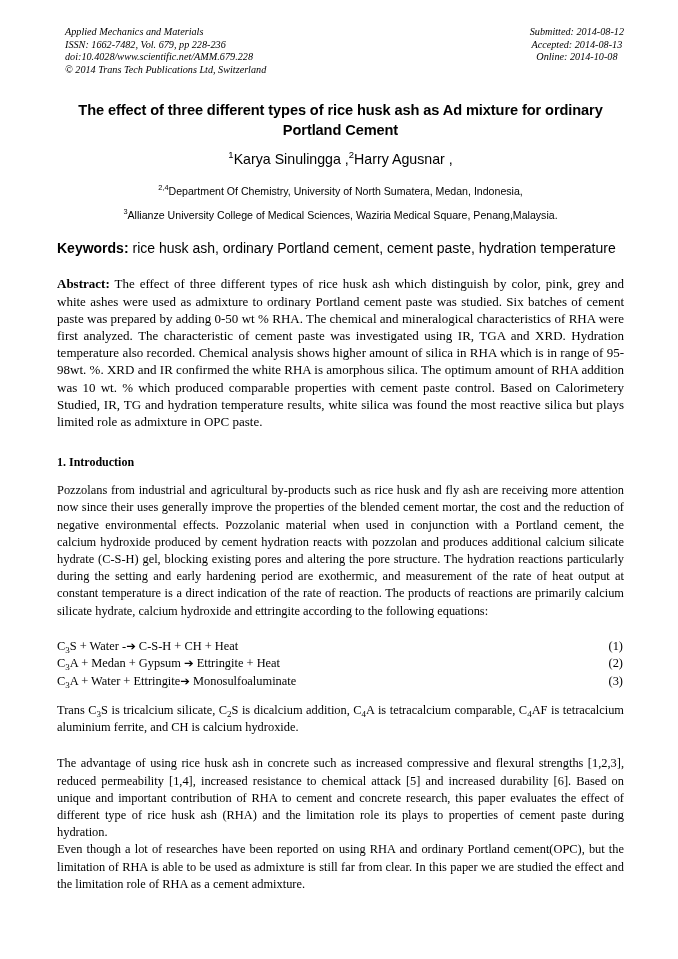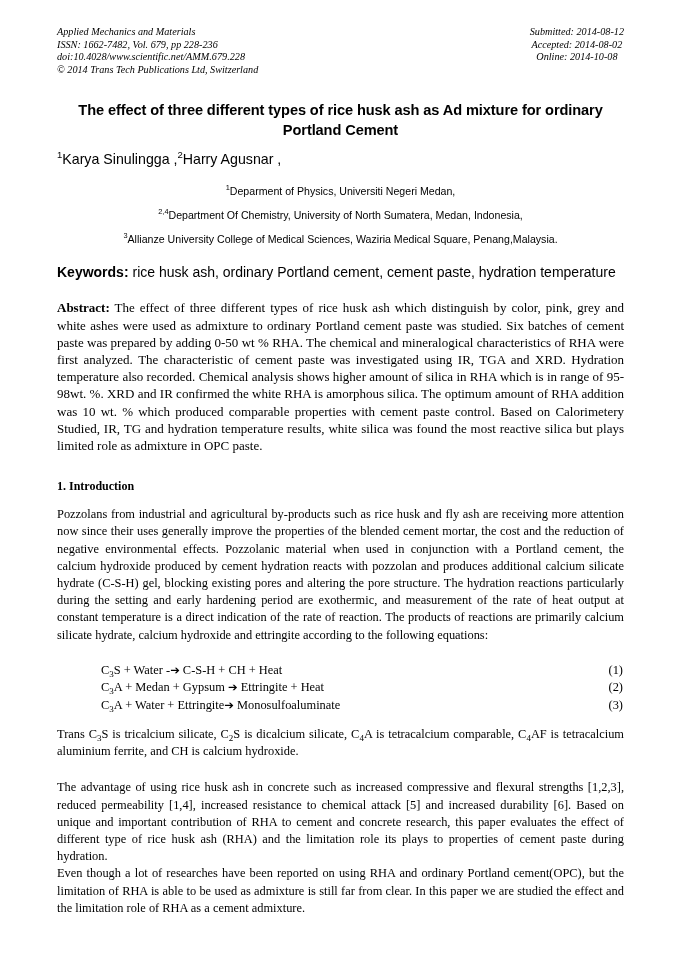--- a/index.html
+++ b/index.html
@@ -26,39 +26,39 @@
   
   .journal-header {
     display: flex;
     justify-content: space-between;
     align-items: flex-start;
     font-style: italic;
     font-size: 10.2px;
     line-height: 12.6px;
     font-family: "Liberation Serif", serif;
   }
-  .journal-header-left { text-align: left; }
+  .journal-header-left { text-align: left; margin-left: 8px; }
   .journal-header-right { text-align: center; white-space: nowrap; }
   .journal-header div { white-space: nowrap; }
 
   
   .paper-title {
     margin: 24px 5px 0 5px;
     text-align: center;
     font-family: "Liberation Sans", sans-serif;
     font-weight: bold;
     font-size: 14.6px;
     line-height: 20px;
     letter-spacing: -0.1px;
   }
 
   
   .authors {
     margin: 9px 0 0 0;
-    text-align: left;
+    text-align: center;
     font-family: "Liberation Sans", sans-serif;
     font-size: 14.2px;
     line-height: 21px;
   }
   .authors sup {
     font-size: 9.5px;
     vertical-align: super;
     line-height: 0;
   }
 
@@ -119,21 +119,20 @@
   .equations {
     margin: 18px 0 0 0;
     font-family: "Liberation Serif", serif;
     font-size: 12.4px;
     line-height: 17.4px;
   }
   .eq-row {
     display: flex;
     justify-content: space-between;
     align-items: flex-start;
-    margin-left: 44px;
   }
   .eq-body { white-space: nowrap; }
   .eq-num { white-space: nowrap; padding-right: 1px; }
   .eq-arrow { font-family: "DejaVu Sans", sans-serif; font-weight: bold; font-size: 11.5px; }
   sub {
     font-size: 9px;
     vertical-align: sub;
     line-height: 0;
   }
 </style>
@@ -144,36 +143,35 @@
 
   <div class="journal-header">
     <div class="journal-header-left">
       <div>Applied Mechanics and Materials</div>
       <div>ISSN: 1662-7482, Vol. 679, pp 228-236</div>
       <div>doi:10.4028/www.scientific.net/AMM.679.228</div>
       <div>© 2014 Trans Tech Publications Ltd, Switzerland</div>
     </div>
     <div class="journal-header-right">
       <div>Submitted: 2014-08-12</div>
-      <div>Accepted: 2014-08-02</div>
+      <div>Accepted: 2014-08-13</div>
       <div>Online: 2014-10-08</div>
     </div>
   </div>
 
   <div class="paper-title">
     <span>The effect of three different types of rice husk ash as Ad mixture for</span>
     <span>ordinary Portland Cement</span>
   </div>
 
   <div class="authors">
     <div><sup>1</sup><span>Karya Sinulingga ,</span><sup>2</sup><span>Harry Agusnar ,</span></div>
   </div>
 
   <div class="affiliations">
-    <div class="aff"><sup>1</sup><span>Deparment of Physics, Universiti Negeri Medan,</span></div>
     <div class="aff"><sup>2,4</sup><span>Department Of Chemistry, University of North Sumatera, Medan, Indonesia,</span></div>
     <div class="aff"><sup>3</sup><span>Allianze University College of Medical Sciences, Waziria Medical Square, Penang,Malaysia.</span></div>
   </div>
 
   <div class="keywords"><span class="lbl">Keywords:</span><span> rice husk ash, ordinary Portland cement, cement paste, hydration temperature</span></div>
 
   <div class="abstract"><span class="lbl">Abstract:</span><span> The effect of three different types of rice husk ash which distinguish by color, pink, grey and white ashes were used as admixture to ordinary Portland cement paste was studied. Six batches of cement paste was prepared by adding 0-50 wt % RHA. The chemical and mineralogical characteristics of RHA were first analyzed. The characteristic of cement paste was investigated using IR, TGA and XRD. Hydration temperature also recorded. Chemical analysis shows higher amount of silica in RHA which is in range of 95-98wt. %. XRD and IR confirmed the white RHA is amorphous silica. The optimum amount of RHA addition was 10 wt. % which produced comparable properties with cement paste control. Based on Calorimetery Studied,  IR, TG and hydration temperature results, white silica was found the most reactive silica but plays limited role as admixture in OPC paste.</span></div>
 
   <div class="section-heading">1. Introduction</div>
 
@@ -187,18 +185,18 @@
     <div class="eq-row">
       <span class="eq-body"><span>C</span><sub>3</sub><span>A + Medan + Gypsum </span><span class="eq-arrow">➔</span><span> Ettringite + Heat</span></span>
       <span class="eq-num">(2)</span>
     </div>
     <div class="eq-row">
       <span class="eq-body"><span>C</span><sub>3</sub><span>A + Water + Ettringite</span><span class="eq-arrow">➔</span><span> Monosulfoaluminate</span></span>
       <span class="eq-num">(3)</span>
     </div>
   </div>
 
-  <div class="body-para"><span>Trans C</span><sub>3</sub><span>S is tricalcium silicate, C</span><sub>2</sub><span>S is dicalcium silicate, C</span><sub>4</sub><span>A is tetracalcium comparable, C</span><sub>4</sub><span>AF is tetracalcium aluminium ferrite, and CH is calcium hydroxide.</span></div>
+  <div class="body-para"><span>Trans C</span><sub>3</sub><span>S is tricalcium silicate, C</span><sub>2</sub><span>S is dicalcium addition, C</span><sub>4</sub><span>A is tetracalcium comparable, C</span><sub>4</sub><span>AF is tetracalcium aluminium ferrite, and CH is calcium hydroxide.</span></div>
 
   <div class="body-para" style="margin-top:19px;">The advantage of using rice husk ash in concrete such as increased compressive and flexural strengths [1,2,3], reduced permeability [1,4], increased resistance to chemical attack [5] and increased durability [6]. Based on unique and important contribution of RHA to cement and concrete research, this paper evaluates the effect of different type of rice husk ash (RHA) and the limitation  role its plays  to properties of cement paste during hydration.</div>
   <div class="body-para tight">Even though a lot of researches have been reported on using RHA and ordinary Portland cement(OPC), but the limitation of RHA is able to be used as admixture is still far from clear. In this paper we are studied the effect and the limitation role of RHA as a  cement admixture.</div>
 
 </div>
 
 </body></html>

